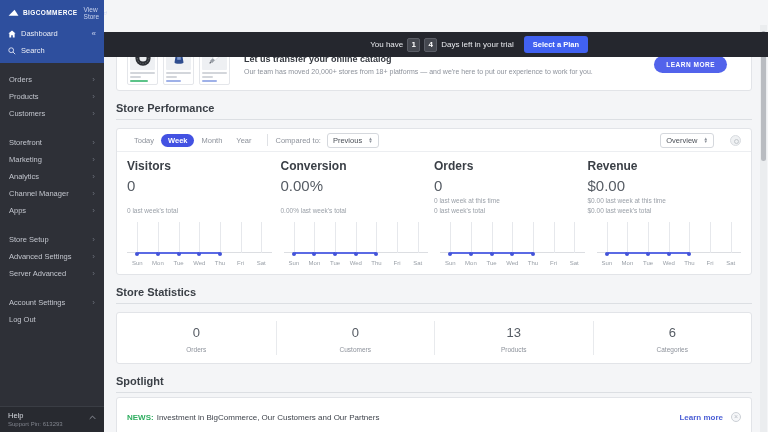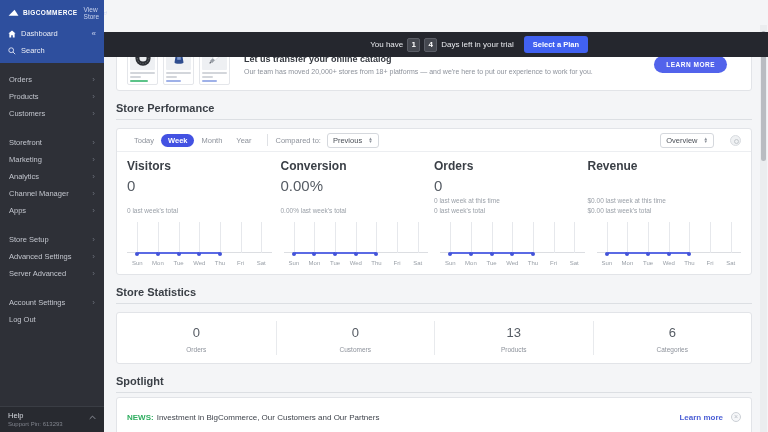--- a/index.html
+++ b/index.html
@@ -327,20 +327,21 @@
         <div class="metric">
           <span class="metric-label">Orders</span>
           <span class="metric-value">0</span>
           <div class="metric-subs">
             <div class="metric-sub">0 last week at this time</div>
             <div class="metric-sub">0 last week's total</div>
           </div>
         </div>
         <div class="metric">
           <span class="metric-label">Revenue</span>
+          <span class="metric-value">$0.00</span>
           <div class="metric-subs">
             <div class="metric-sub">$0.00 last week at this time</div>
             <div class="metric-sub">$0.00 last week's total</div>
           </div>
         </div>
       </div>
 
       <div class="charts">
         <div class="mini-chart">
           <div class="chart-grid">

